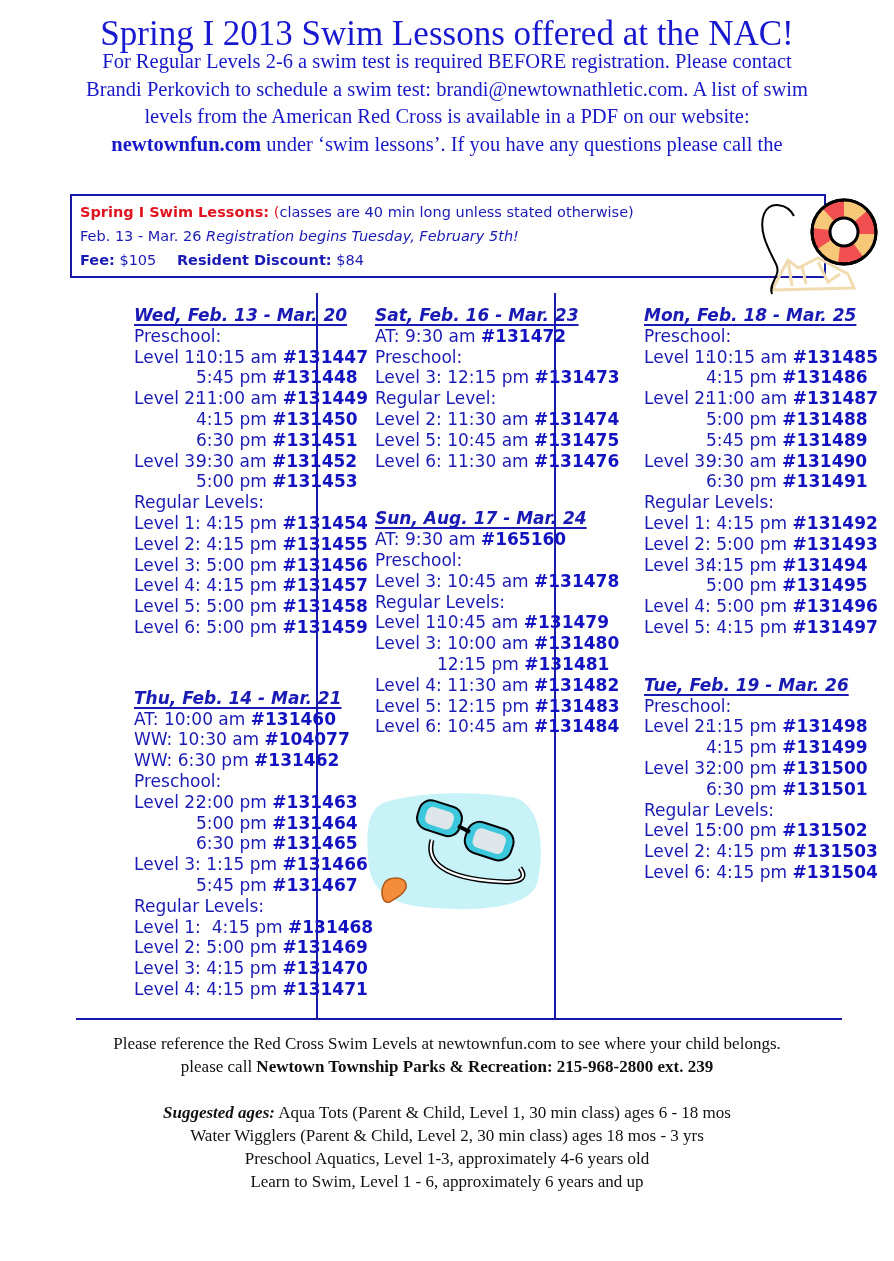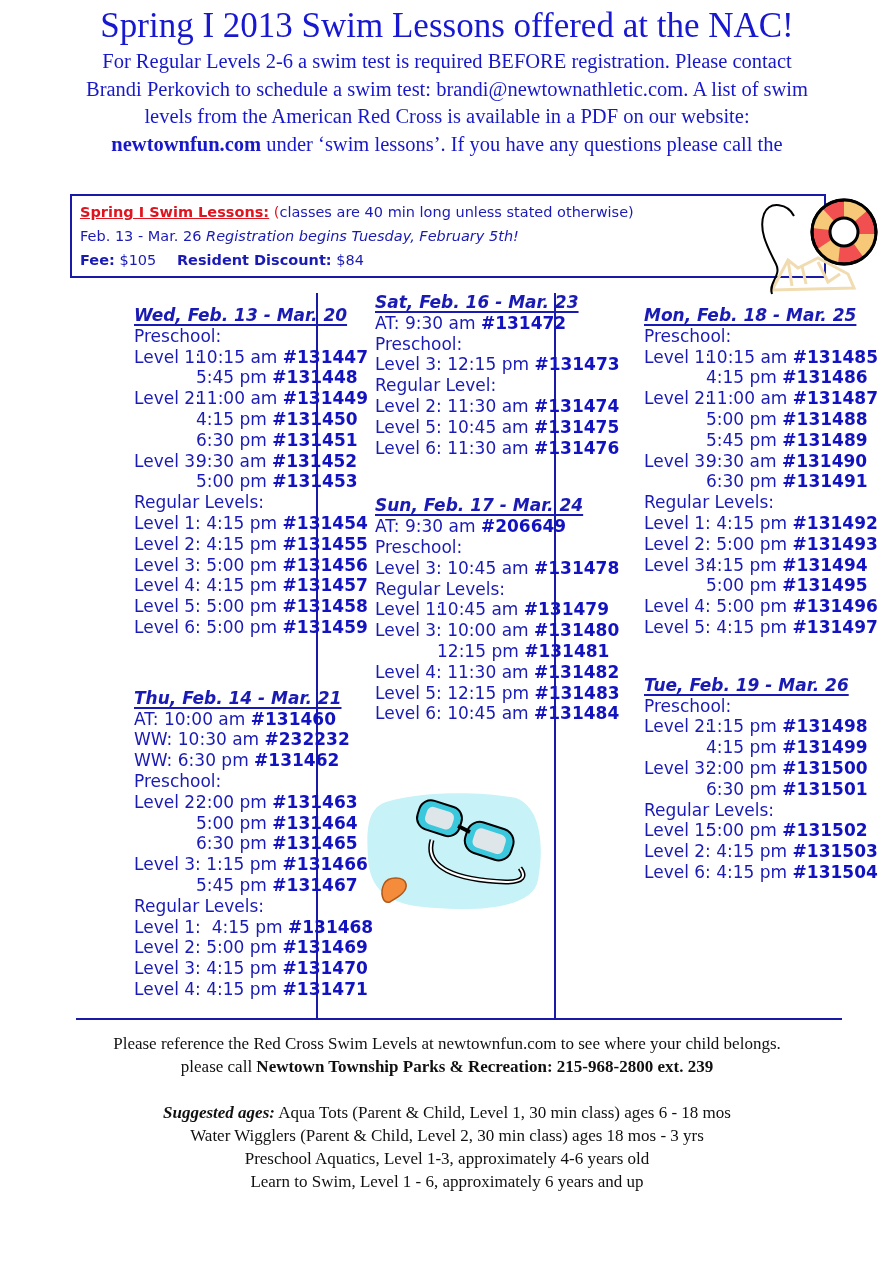--- a/index.html
+++ b/index.html
@@ -1,26 +1,26 @@
 <!DOCTYPE html>
 <html><head>
 <meta charset="utf-8">
 <style>
   html, body { margin:0; padding:0; background:#ffffff; }
   body { width:894px; height:1261px; position:relative; overflow:hidden; color:#1a1ab4; }
   .serif { font-family:"Liberation Serif", "DejaVu Serif", serif; }
   .sans { font-family:"DejaVu Sans", "Liberation Sans", sans-serif; }
 
-  #title { position:absolute; left:0; top:6px; width:894px; text-align:center; font-size:35px; color:#1818d0; line-height:40px; }
+  #title { position:absolute; left:0; top:14px; width:894px; text-align:center; font-size:35px; color:#1818d0; line-height:40px; }
   #intro { position:absolute; left:20px; top:48px; width:854px; text-align:center; font-size:20.5px; line-height:27.5px; color:#1818c8; }
   #intro b { font-weight:bold; }
 
   #infobox { position:absolute; left:70px; top:194px; width:756px; height:84px; border:2px solid #1a1aa8; box-sizing:border-box; }
   .info-line { position:absolute; left:8px; font-size:14.5px; color:#1a1ab4; white-space:nowrap; }
-  .info-red { color:#e0141e; font-weight:bold;text-decoration:underline; }
+  .info-red { color:#e0141e; font-weight:bold; }
   .info-red-paren { color:#e0141e; }
   .ital { font-style:italic; }
   .bold { font-weight:bold; }
 
   #lifering { position:absolute; left:758px; top:190px; width:124px; height:106px; }
 
   .col-divider { position:absolute; width:2px; background:#1a1aa8; }
   #bottom-rule { position:absolute; left:76px; top:1018px; width:766px; height:2px; background:#1a1aa8; }
 
   .col { position:absolute; font-size:17px; color:#1a1ab4;margin-left:40px; }
@@ -98,51 +98,51 @@
     <div class="line"><span>Level 2:</span> <span>4:15 pm</span> <span class="num">#131455</span></div>
     <div class="line"><span>Level 3:</span> <span>5:00 pm</span> <span class="num">#131456</span></div>
     <div class="line"><span>Level 4:</span> <span>4:15 pm</span> <span class="num">#131457</span></div>
     <div class="line"><span>Level 5:</span> <span>5:00 pm</span> <span class="num">#131458</span></div>
     <div class="line"><span>Level 6:</span> <span>5:00 pm</span> <span class="num">#131459</span></div>
   </div>
   <div style="height:50px;"></div>
   <div>
     <div class="line hdr">Thu, Feb. 14 - Mar. 21</div>
     <div class="line"><span>AT:</span> <span>10:00 am</span> <span class="num">#131460</span></div>
-    <div class="line"><span>WW:</span> <span>10:30 am</span> <span class="num">#232232</span></div>
+    <div class="line"><span>WW:</span> <span>10:30 am</span> <span class="num">#104077</span></div>
     <div class="line"><span>WW:</span> <span>6:30 pm</span> <span class="num">#131462</span></div>
     <div class="line">Preschool:</div>
     <div class="line"><span class="lvl">Level 2:</span><span>2:00 pm</span> <span class="num">#131463</span></div>
     <div class="line"><span class="lvl"></span><span>5:00 pm</span> <span class="num">#131464</span></div>
     <div class="line"><span class="lvl"></span><span>6:30 pm</span> <span class="num">#131465</span></div>
     <div class="line"><span>Level 3:</span> <span>1:15 pm</span> <span class="num">#131466</span></div>
     <div class="line"><span class="lvl"></span><span>5:45 pm</span> <span class="num">#131467</span></div>
     <div class="line">Regular Levels:</div>
     <div class="line"><span>Level 1:</span>&nbsp; <span>4:15  pm</span> <span class="num">#131468</span></div>
     <div class="line"><span>Level 2:</span> <span>5:00 pm</span> <span class="num">#131469</span></div>
     <div class="line"><span>Level 3:</span> <span>4:15 pm</span> <span class="num">#131470</span></div>
     <div class="line"><span>Level 4:</span> <span>4:15 pm</span> <span class="num">#131471</span></div>
   </div>
 </div>
 
-<div class="col sans" style="left:335px; top:292px;">
+<div class="col sans" style="left:335px; top:305px;">
   <div>
     <div class="line hdr">Sat, Feb. 16 - Mar. 23</div>
     <div class="line"><span>AT:</span> <span>9:30 am</span> <span class="num">#131472</span></div>
     <div class="line">Preschool:</div>
     <div class="line"><span>Level 3:</span> <span>12:15 pm</span> <span class="num">#131473</span></div>
     <div class="line">Regular Level:</div>
     <div class="line"><span>Level 2:</span> <span>11:30 am</span> <span class="num">#131474</span></div>
     <div class="line"><span>Level 5:</span> <span>10:45 am</span> <span class="num">#131475</span></div>
     <div class="line"><span>Level 6:</span> <span>11:30 am</span> <span class="num">#131476</span></div>
   </div>
   <div style="height:37px;"></div>
   <div>
-    <div class="line hdr">Sun, Feb. 17 - Mar. 24</div>
-    <div class="line"><span>AT:</span> <span>9:30 am</span> <span class="num">#206649</span></div>
+    <div class="line hdr">Sun, Aug. 17 - Mar. 24</div>
+    <div class="line"><span>AT:</span> <span>9:30 am</span> <span class="num">#165160</span></div>
     <div class="line">Preschool:</div>
     <div class="line"><span>Level 3:</span> <span>10:45 am</span> <span class="num">#131478</span></div>
     <div class="line">Regular Levels:</div>
     <div class="line"><span class="lvl">Level 1:</span><span>10:45 am</span> <span class="num">#131479</span></div>
     <div class="line"><span>Level 3:</span> <span>10:00 am</span> <span class="num">#131480</span></div>
     <div class="line"><span class="lvl"></span><span>12:15 pm</span> <span class="num">#131481</span></div>
     <div class="line"><span>Level 4:</span> <span>11:30 am</span> <span class="num">#131482</span></div>
     <div class="line"><span>Level 5:</span> <span>12:15 pm</span> <span class="num">#131483</span></div>
     <div class="line"><span>Level 6:</span> <span>10:45 am</span> <span class="num">#131484</span></div>
   </div>

